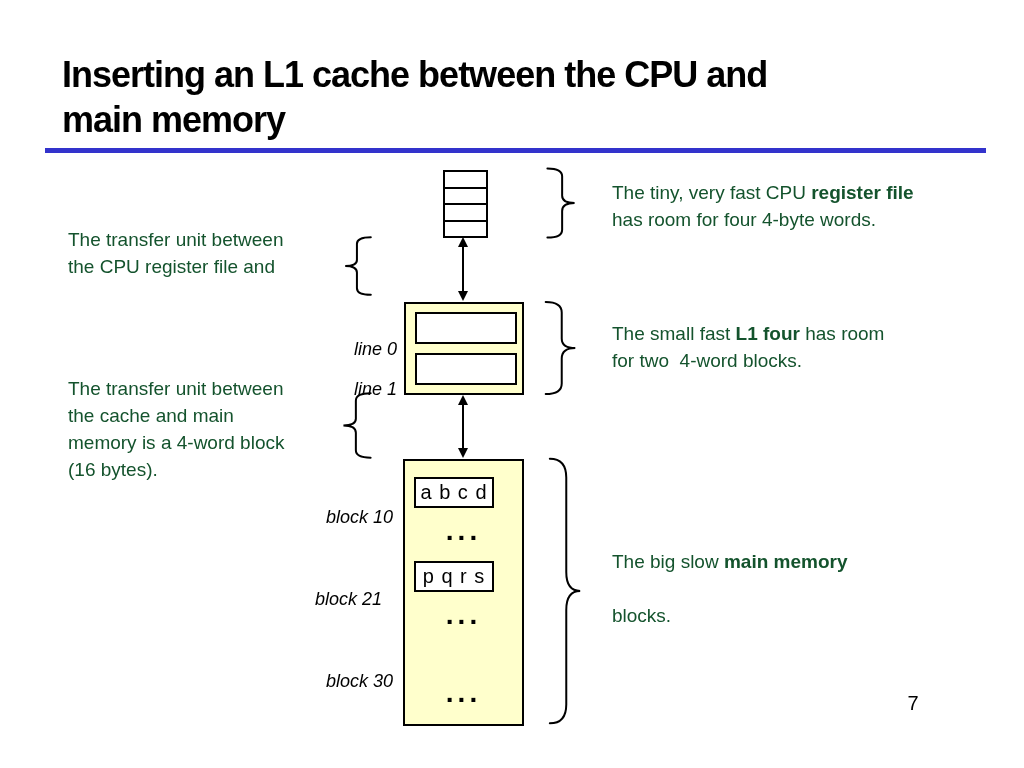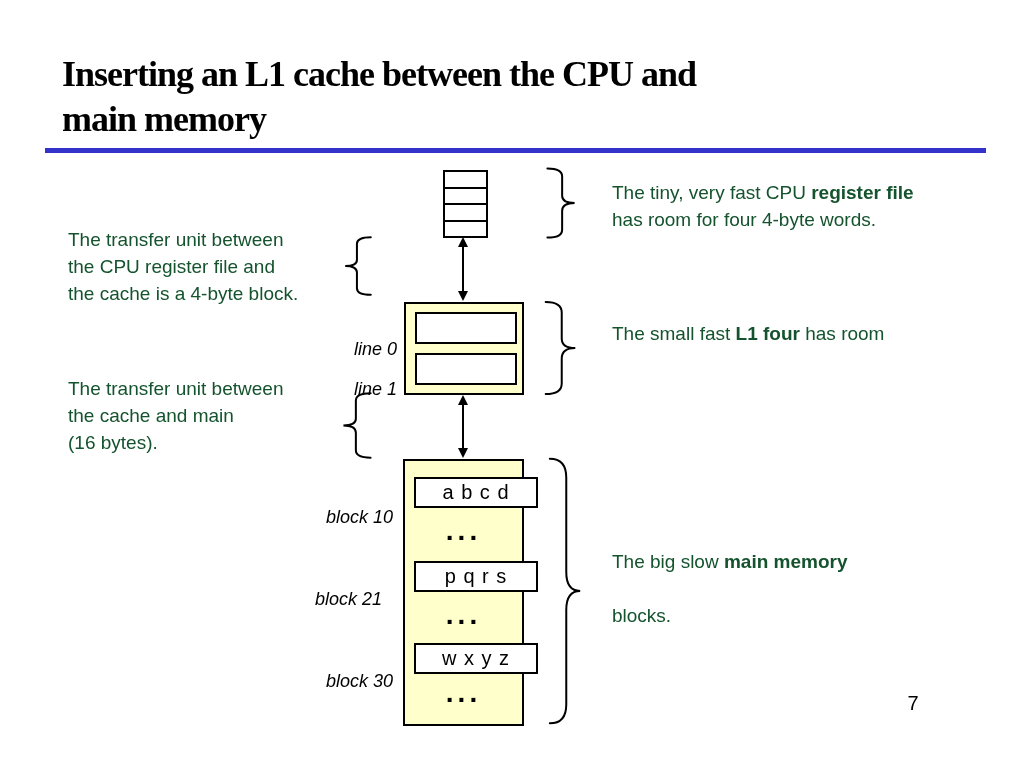--- a/index.html
+++ b/index.html
@@ -7,21 +7,21 @@
   body { font-family: "Liberation Sans", sans-serif; color: #000; }
   #slide {
     position: relative; width: 1024px; height: 768px;
     background: #ffffff; overflow: hidden;
   }
   .abs { position: absolute; }
 
   
   #title {
     left: 62px; top: 52px; width: 910px;
-    font-family: Liberation Serif, serif;
+    font-family: Liberation Sans, sans-serif;
     font-weight: bold; font-size: 36px; line-height: 45px;
     letter-spacing: -1px; color: #000;
   }
   #title span { display: block; }
   #title-rule { left: 45px; top: 148px; width: 941px; height: 5px; }
 
   
   #register-file {
     left: 443px; top: 170px; width: 45px; height: 68px;
     border: 2px solid #000; background: #fff;
@@ -41,21 +41,21 @@
   }
   #cache-line-0 { top: 8px; }
   #cache-line-1 { top: 49px; }
 
   
   #main-memory {
     left: 403px; top: 459px; width: 121px; height: 267px;
     border: 2px solid #000; background: #FFFFCC;
   }
   .mem-cell {
-    position: absolute; left: 9px; width: 124px; height: 31px;
+    position: absolute; left: 9px; width: 80px; height: 31px;
     background: #fff; border: 2px solid #000;
     font-size: 20px; line-height: 27px; text-align: center;
     letter-spacing: 1px;
   }
   #mem-cell-10 { top: 16px; }
   #mem-cell-21 { top: 100px; }
   #mem-cell-30 { top: 182px; }
   .mem-dots {
     position: absolute; left: 0; width: 117px; height: 30px;
     font-size: 28px; font-weight: bold; line-height: 30px;
@@ -140,21 +140,20 @@
     <line x1="8" y1="8" x2="8" y2="55" stroke="#000" stroke-width="2"></line>
     <polygon points="8,0 3,10 13,10" fill="#000"></polygon>
     <polygon points="8,63 3,53 13,53" fill="#000"></polygon>
   </svg>
 
   <div id="main-memory" class="abs" style="background: rgb(255, 255, 204);">
     <div id="mem-cell-10" class="mem-cell">a b c d</div>
     <div id="mem-dots-1" class="mem-dots">...</div>
     <div id="mem-cell-21" class="mem-cell">p q r s</div>
     <div id="mem-dots-2" class="mem-dots">...</div>
-    <div id="mem-cell-30" class="mem-cell">w x y z</div>
     <div id="mem-dots-3" class="mem-dots">...</div>
   </div>
 
   <div id="label-line-0" class="dlabel">line 0</div>
   <div id="label-line-1" class="dlabel">line 1</div>
   <div id="label-block-10" class="dlabel">block 10</div>
   <div id="label-block-21" class="dlabel">block 21</div>
   <div id="label-block-30" class="dlabel">block 30</div>
 
   <svg id="brace-register" class="brace" viewBox="0 0 30 100" preserveAspectRatio="none">
@@ -170,34 +169,35 @@
   <svg id="brace-xfer1" class="brace" viewBox="0 0 30 100" preserveAspectRatio="none">
     <path d="M 27 2 Q 14 2 14 13 L 14 40 Q 14 50 3 50 Q 14 50 14 61 L 14 87 Q 14 98 27 98" fill="none" stroke="#000" stroke-width="2" stroke-linecap="round" vector-effect="non-scaling-stroke"></path>
   </svg>
   <svg id="brace-xfer2" class="brace" viewBox="0 0 30 100" preserveAspectRatio="none">
     <path d="M 27 2 Q 14 2 14 13 L 14 40 Q 14 50 3 50 Q 14 50 14 61 L 14 87 Q 14 98 27 98" fill="none" stroke="#000" stroke-width="2" stroke-linecap="round" vector-effect="non-scaling-stroke"></path>
   </svg>
 
   <div id="note-xfer-cpu-cache" class="note">
     <span class="ln">The transfer unit between</span>
     <span class="ln">the CPU register file and</span>
-    <span class="ln">the cache is a 4-byte block.</span>
   </div>
   <div id="note-xfer-cache-mem" class="note">
     <span class="ln">The transfer unit between</span>
     <span class="ln">the cache and main</span>
+    <span class="ln">memory is a 4-word block</span>
     <span class="ln">(16 bytes).</span>
   </div>
 
   <div id="callout-register" class="note">
     <span>The tiny, very fast CPU </span><b>register file</b><br>
     <span>has room for four 4-byte words.</span>
   </div>
   <div id="callout-l1" class="note">
     <span>The small fast </span><b>L1 four</b><span> has room</span><br>
+    <span>for two  4-word blocks.</span>
   </div>
   <div id="callout-memory" class="note">
     <span>The big slow </span><b>main memory</b><br>
     <br>
     <span>blocks.</span>
   </div>
 
   <div id="page-number" class="abs">7</div>
 
 </div>

